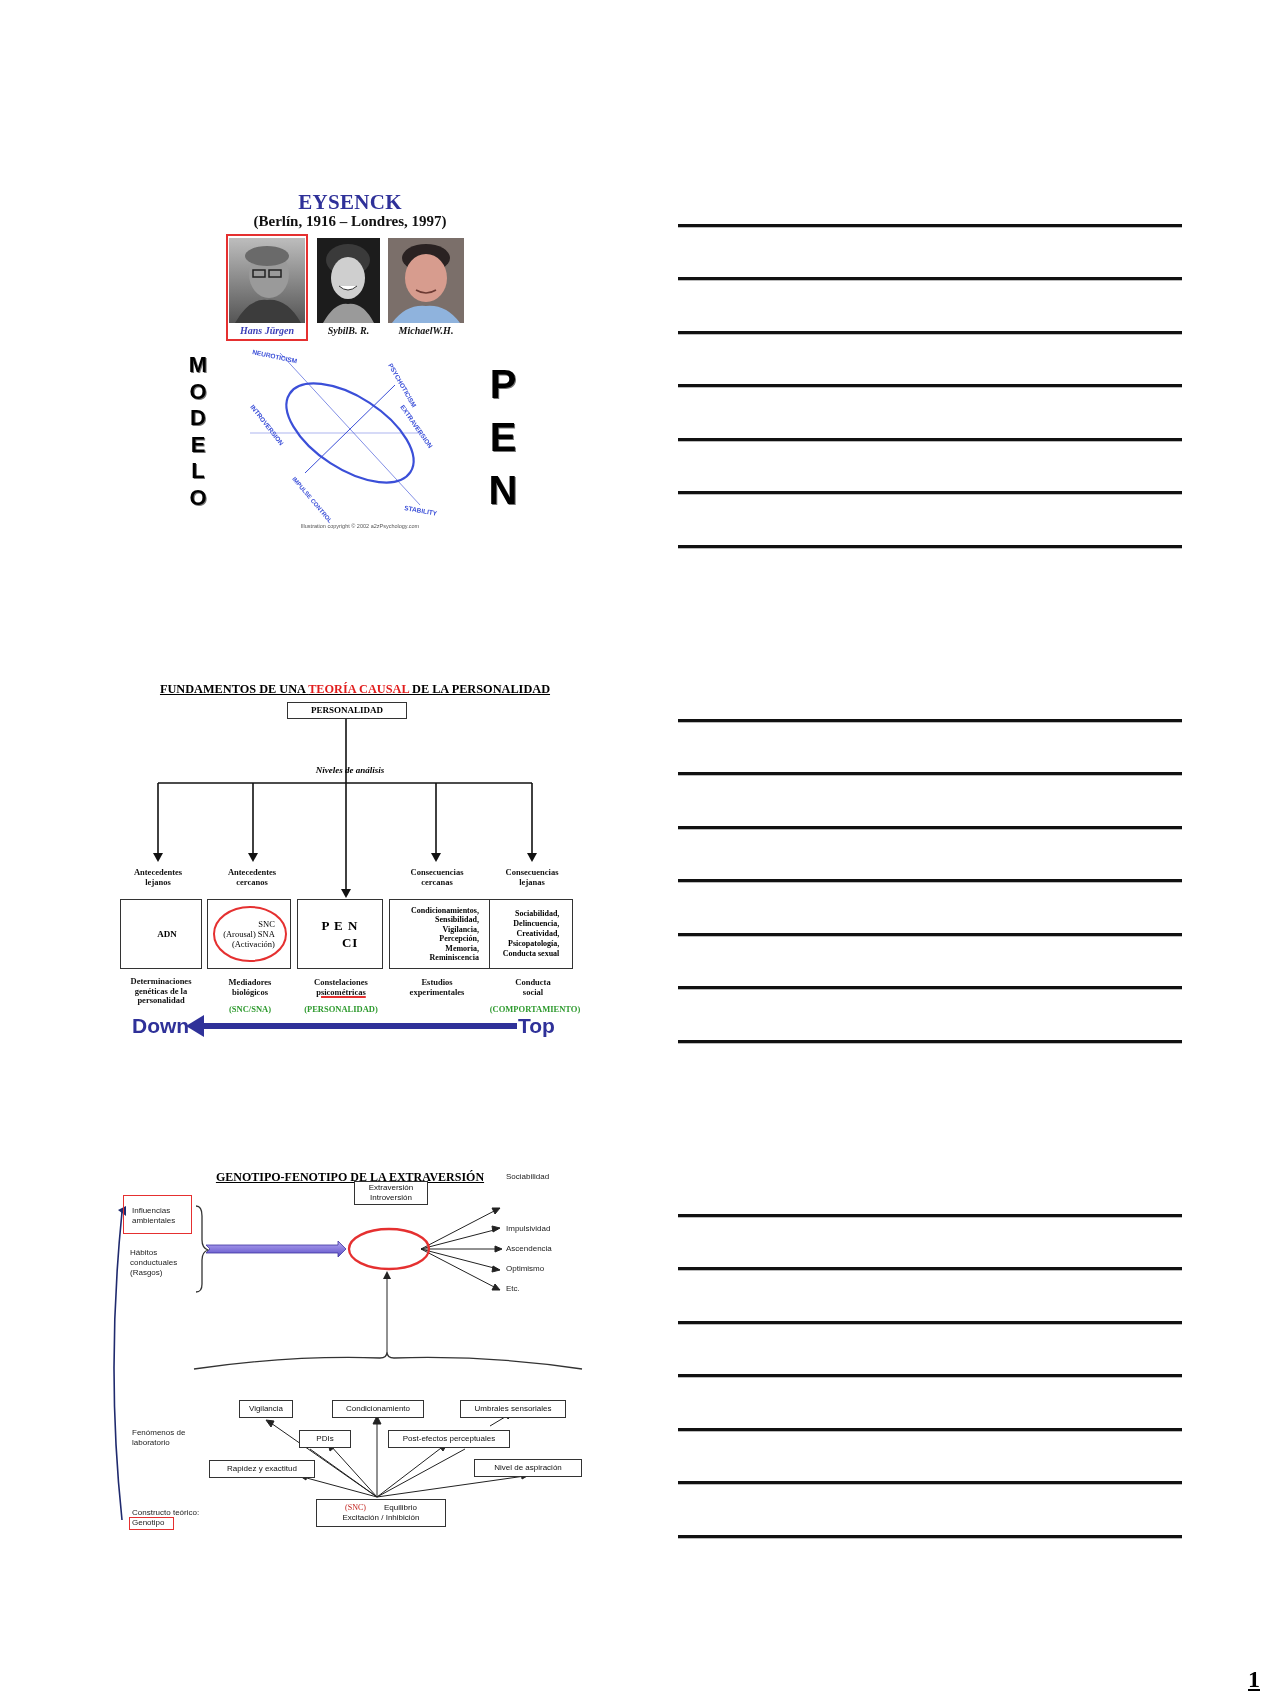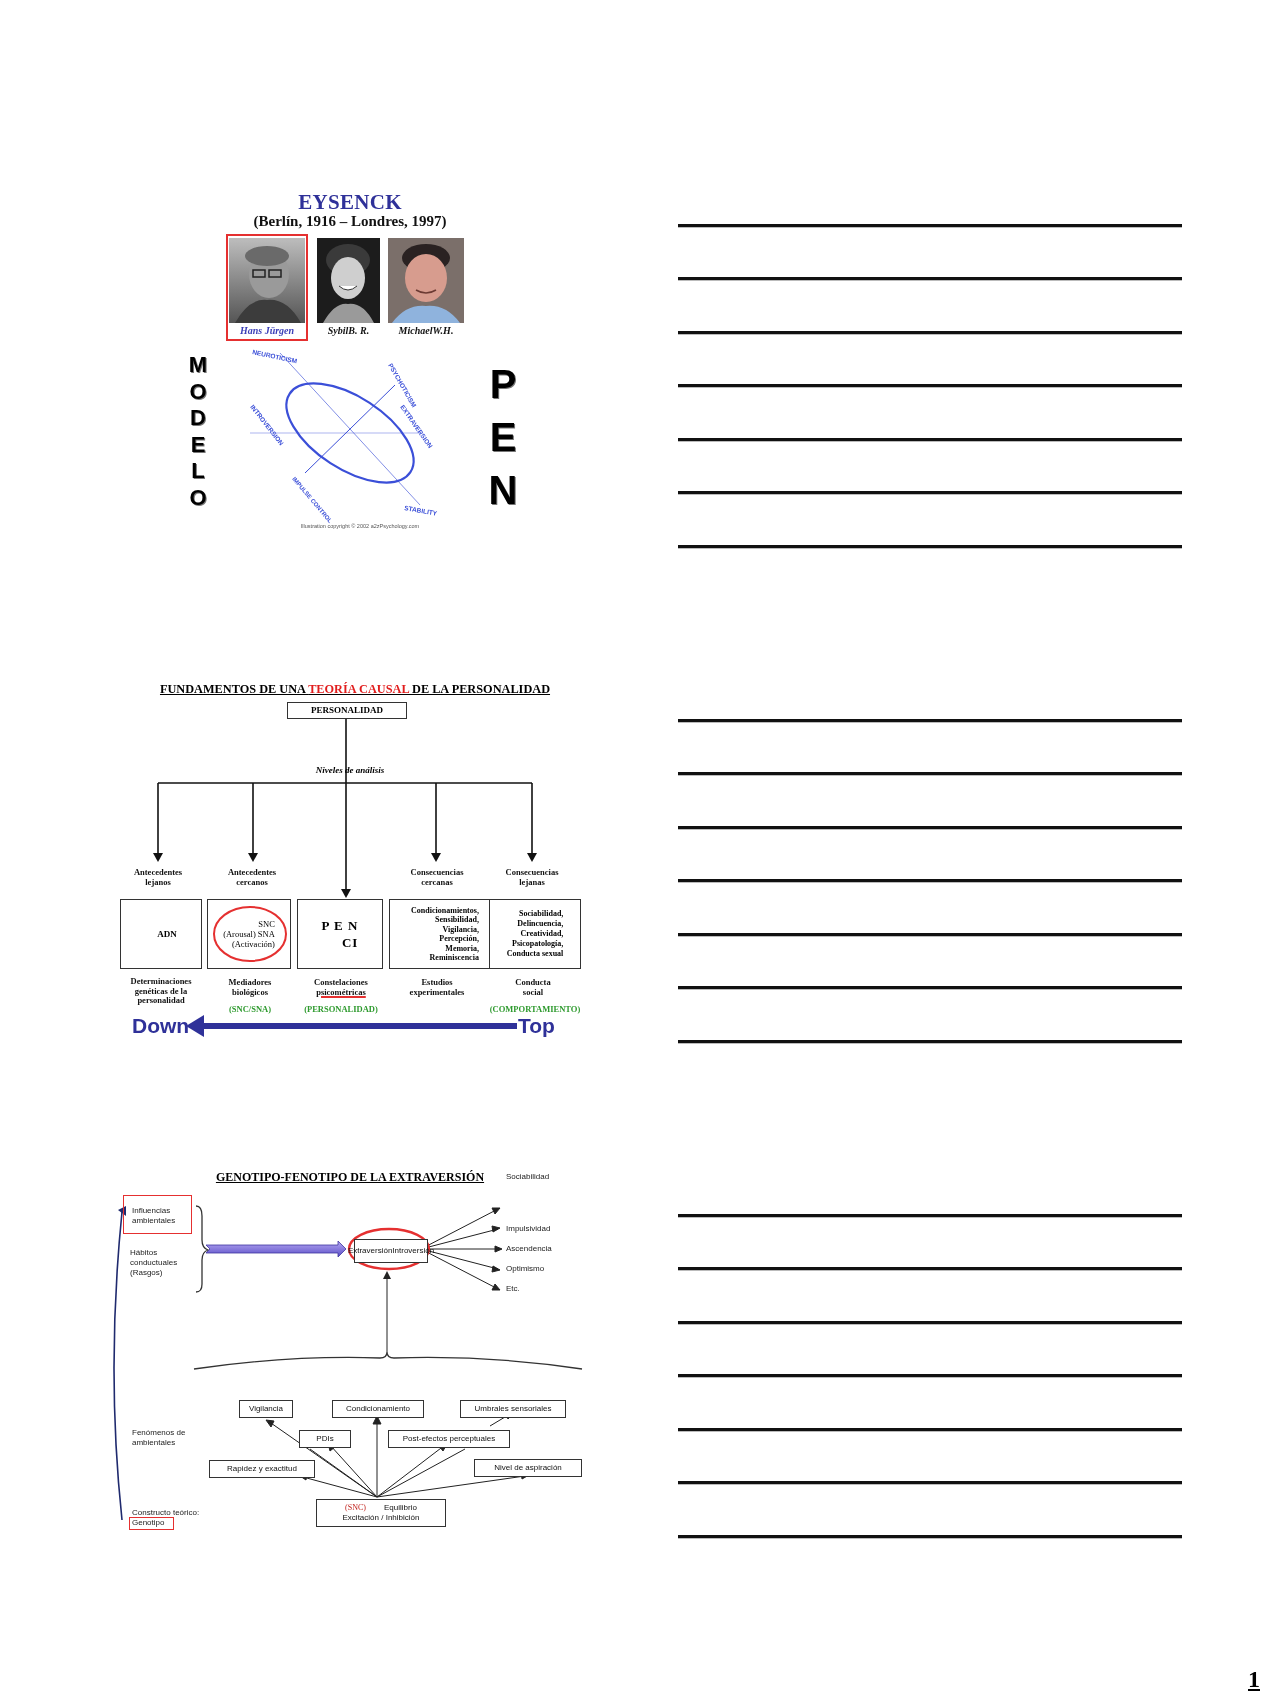--- a/index.html
+++ b/index.html
@@ -186,21 +186,21 @@
   <div class="box2" style="left:389px;top:899px;width:112px;height:70px;font-size:8px;line-height:9.5px;">
     <div>
       <div>Condicionamientos,</div>
       <div>Sensibilidad,</div>
       <div>Vigilancia,</div>
       <div>Percepción,</div>
       <div>Memoria,</div>
       <div>Reminiscencia</div>
     </div>
   </div>
-  <div class="box2" style="left:489px;top:899px;width:92px;height:70px;font-size:8px;line-height:10px;">
+  <div class="box2" style="left:489px;top:899px;width:84px;height:70px;font-size:8px;line-height:10px;">
     <div>
       <div>Sociabilidad,</div>
       <div>Delincuencia,</div>
       <div>Creatividad,</div>
       <div>Psicopatología,</div>
       <div>Conducta sexual</div>
     </div>
   </div>
 
   <div class="lbl2" style="left:118px;width:86px;top:977px;line-height:9.5px;">Determinaciones genéticas de la personalidad</div>
@@ -292,34 +292,34 @@
     <div style="width:52px;">Influencias ambientales</div>
   </div>
   <div class="redbox" style="left:123px;top:1195px;width:69px;height:39px;"></div>
 
   <div class="s3-text" style="left:130px;top:1248px;">
     <div>Hábitos</div>
     <div>conductuales</div>
     <div>(Rasgos)</div>
   </div>
 
-  <div class="box3" style="left:354px;top:1239px;width:74px;height:24px;flex-direction:row;">
+  <div class="box3" style="left:354px;top:1181px;width:74px;height:24px;flex-direction:column;">
     <div>Extraversión</div>
     <div>Introversión</div>
   </div>
 
   <div class="s3-text" style="left:506px;top:1172px;">Sociabilidad</div>
   <div class="s3-text" style="left:506px;top:1224px;">Impulsividad</div>
   <div class="s3-text" style="left:506px;top:1244px;">Ascendencia</div>
   <div class="s3-text" style="left:506px;top:1264px;">Optimismo</div>
   <div class="s3-text" style="left:506px;top:1284px;">Etc.</div>
 
   <div class="s3-text" style="left:132px;top:1428px;">
     <div>Fenómenos de</div>
-    <div>ambientales</div>
+    <div>laboratorio</div>
   </div>
 
   <div class="box3" style="left:239px;top:1400px;width:54px;height:18px;">Vigilancia</div>
   <div class="box3" style="left:332px;top:1400px;width:92px;height:18px;">Condicionamiento</div>
   <div class="box3" style="left:460px;top:1400px;width:106px;height:18px;">Umbrales sensoriales</div>
   <div class="box3" style="left:299px;top:1430px;width:52px;height:18px;">PDIs</div>
   <div class="box3" style="left:388px;top:1430px;width:122px;height:18px;">Post-efectos perceptuales</div>
   <div class="box3" style="left:209px;top:1460px;width:106px;height:18px;">Rapidez y exactitud</div>
   <div class="box3" style="left:474px;top:1459px;width:108px;height:18px;">Nivel de aspiración</div>
 

